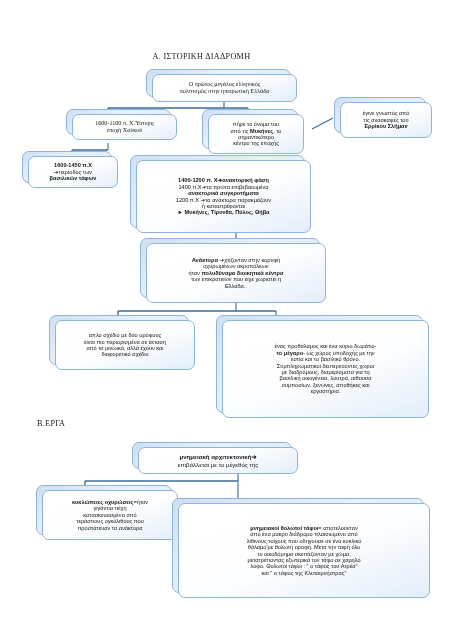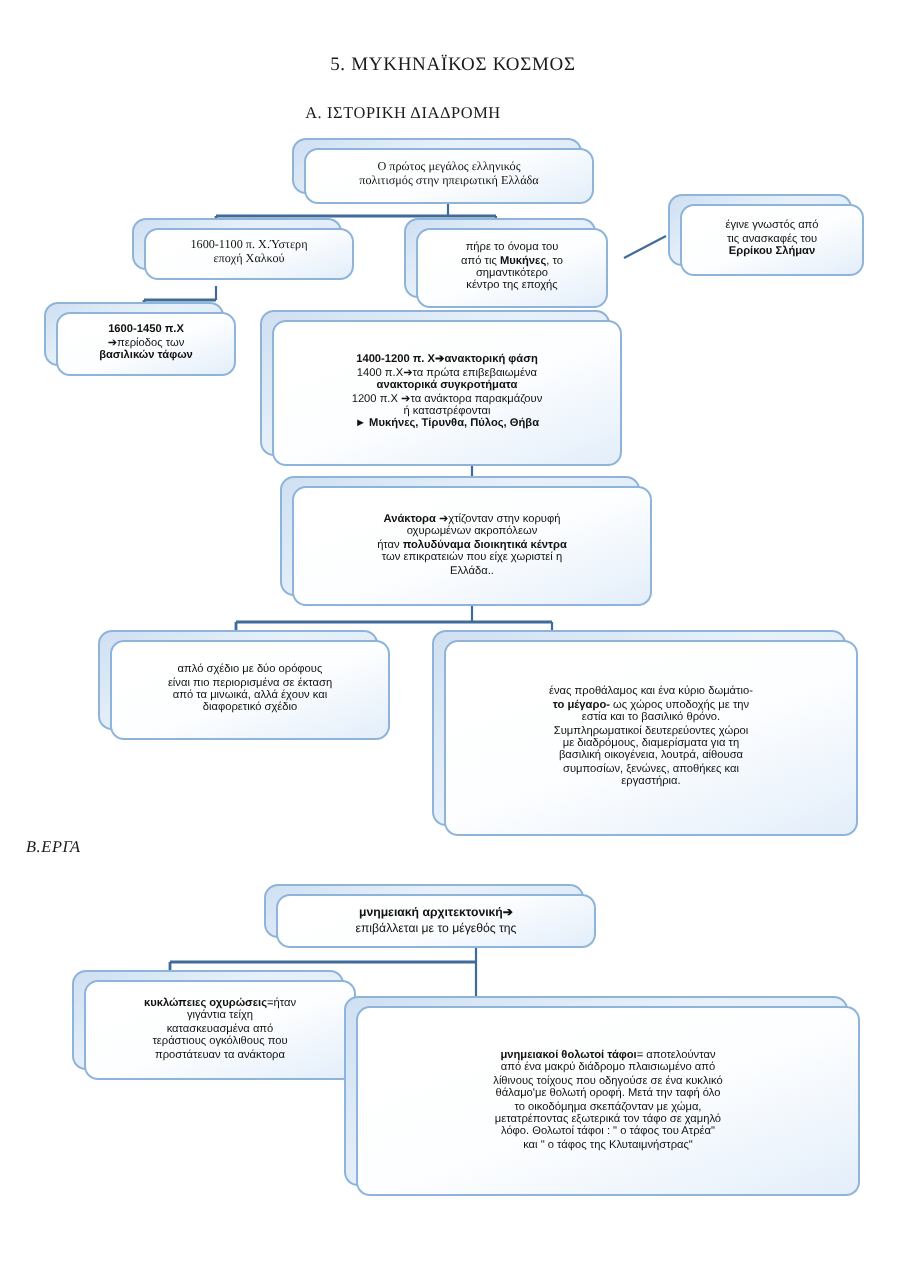--- a/index.html
+++ b/index.html
@@ -103,25 +103,24 @@
   .txt b { font-weight: bold; }
 
   .fs6  { font-size: 5.6px; }
   .fs65 { font-size: 6.1px; }
 </style>
 </head>
 <body>
 
 <div id="canvas">
 
-  <div class="doc-title" style="top:28px;">5. ΜΥΚΗΝΑΪΚΟΣ ΚΟΣΜΟΣ</div>
 
   <div class="section-head center" style="top:52px;">Α. ΙΣΤΟΡΙΚΗ ΔΙΑΔΡΟΜΗ</div>
 
-  <div class="section-head" style="left:13px; top:419px;font-style:italic;">Β.ΕΡΓΑ</div>
+  <div class="section-head" style="left:37px; top:419px;">Β.ΕΡΓΑ</div>
 
   <svg id="wires" viewBox="0 0 453 640" width="453" height="640">
     <g fill="none" stroke="#3e6b99" stroke-width="1.1">
 
       <path d="M224,102 L224,108"></path>
       <path d="M108,108 L248,108" stroke-width="1.4"></path>
 
       <path d="M108,108 L108,115" stroke-width="1.4"></path>
 
       <path d="M248,108 L248,115"></path>

